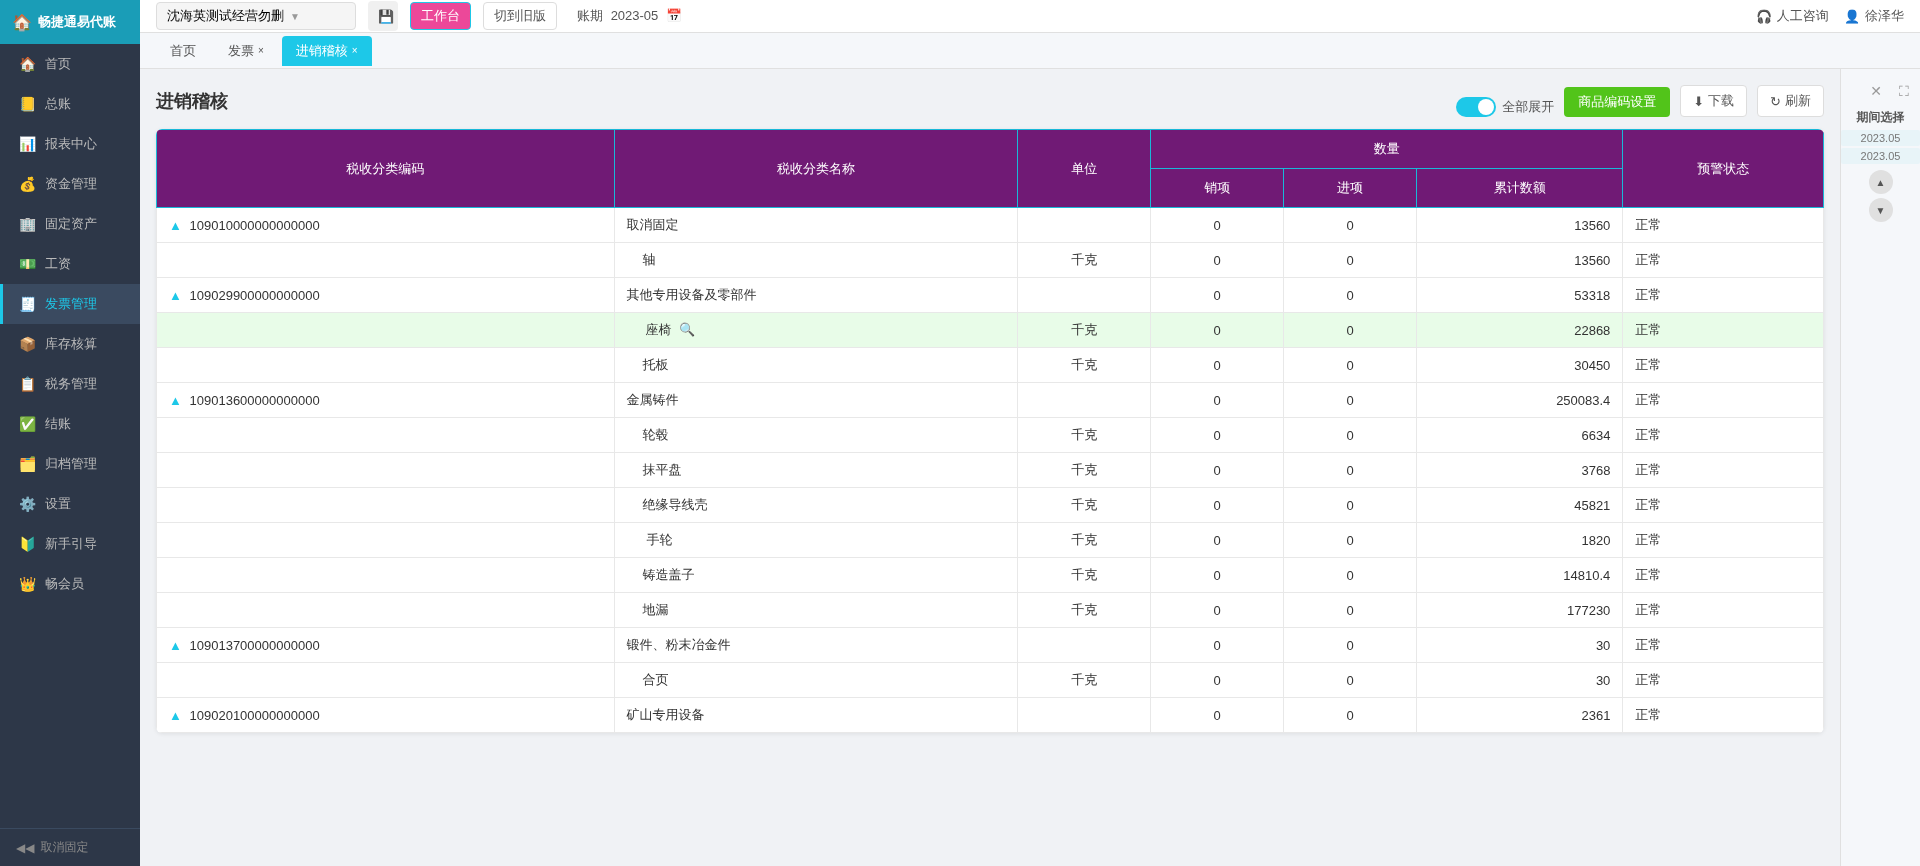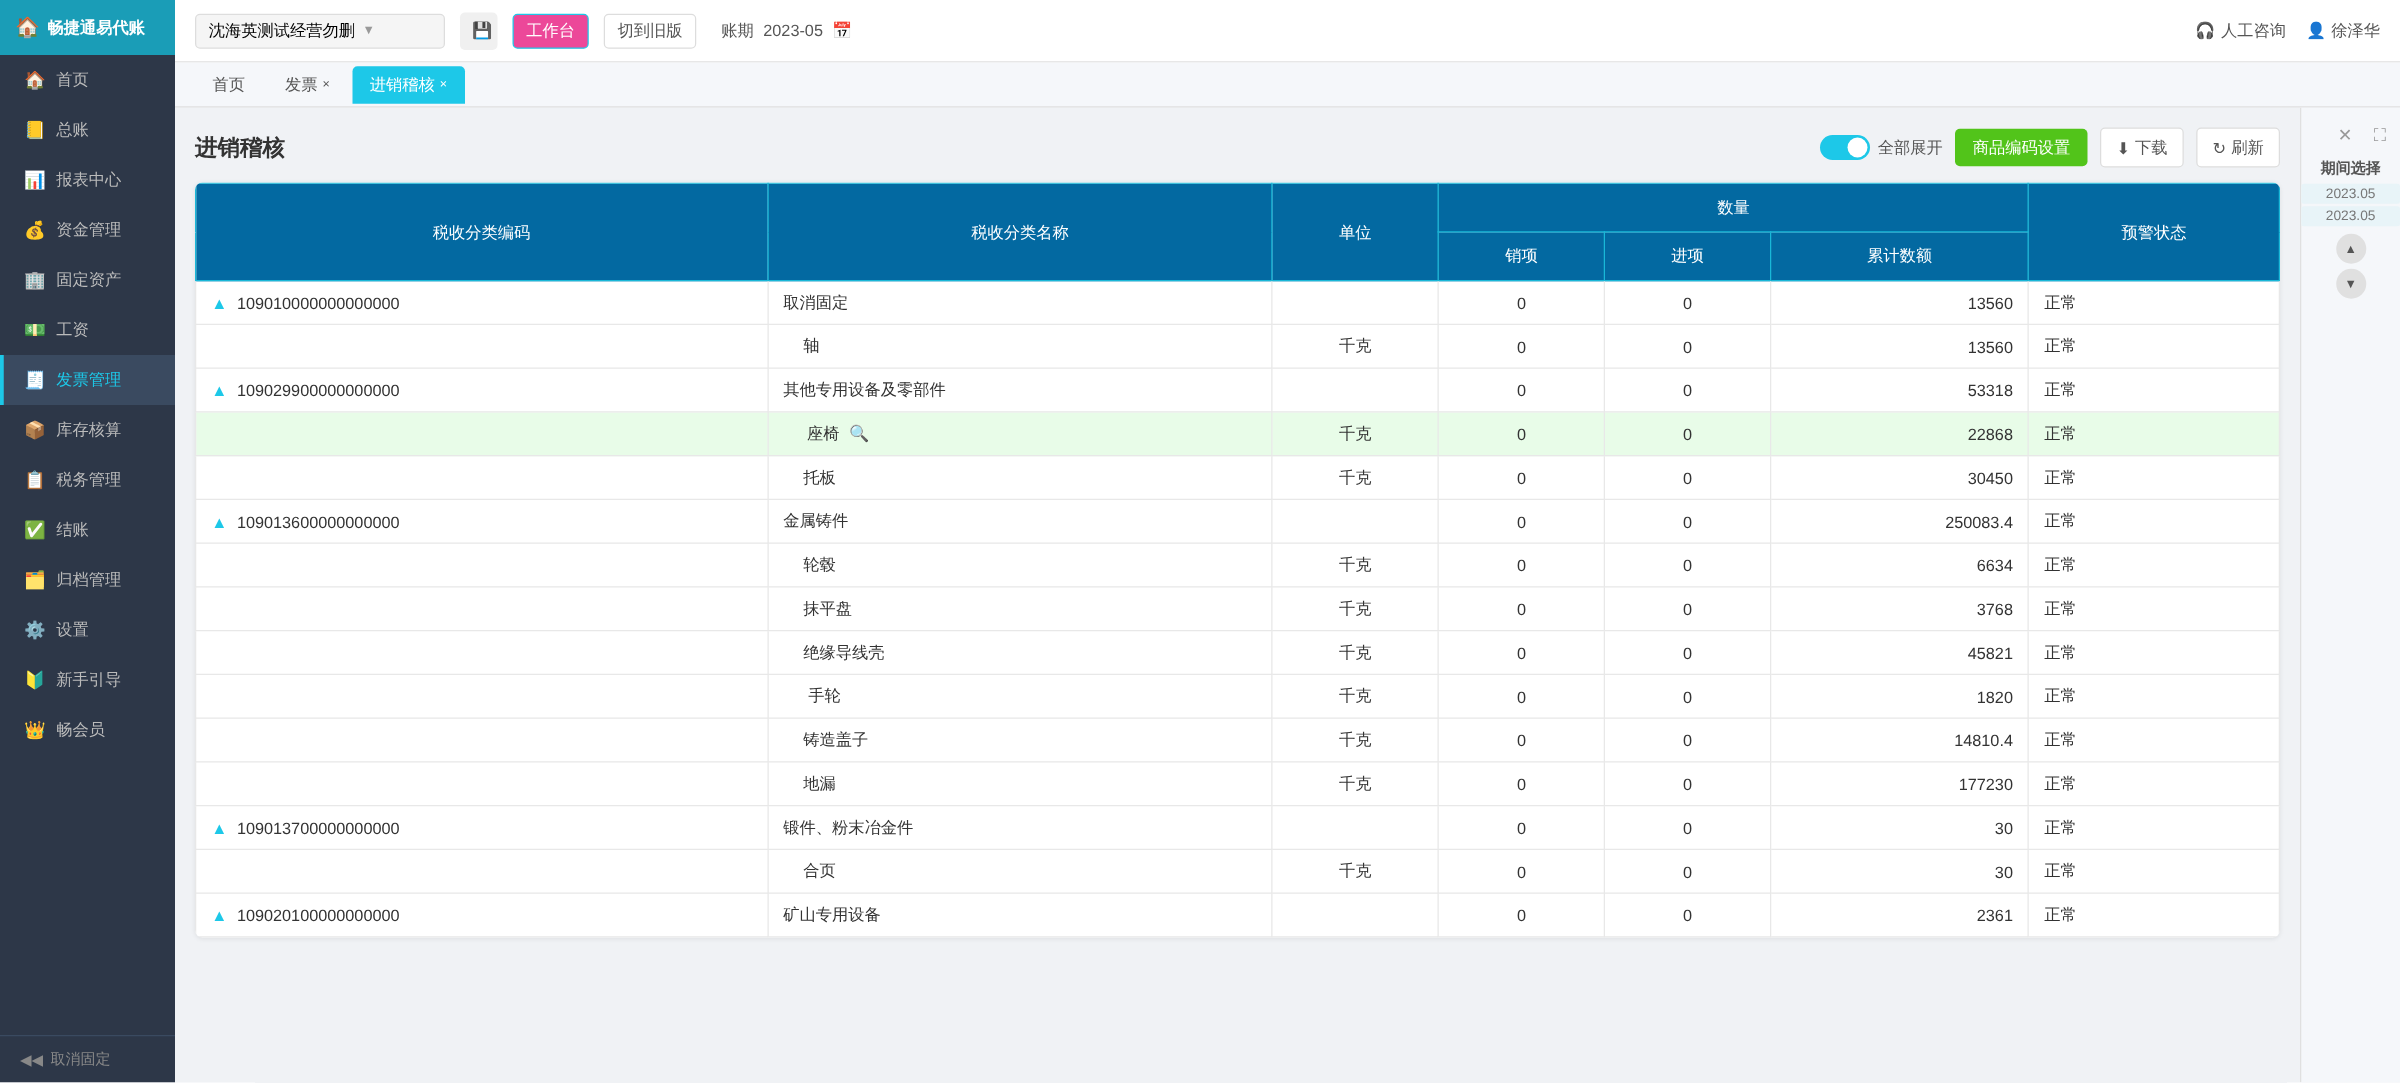--- a/index.html
+++ b/index.html
@@ -50,21 +50,21 @@
       gap: 6px;
       border-top: 1px solid #3a4a60;
     }
 
     
     .main-area { flex: 1; display: flex; flex-direction: column; overflow: hidden; }
 
     
     .header {
       background: #fff;
-      height: 50px;
+      height: 33px;
       display: flex;
       align-items: center;
       padding: 0 16px;
       border-bottom: 1px solid #e0e0e0;
       gap: 12px;
     }
     .header-company {
       display: flex;
       align-items: center;
       gap: 6px;
@@ -126,21 +126,21 @@
     .content { flex: 1; display: flex; overflow: hidden; }
     .content-main { flex: 1; padding: 16px; overflow-y: auto; display: flex; flex-direction: column; gap: 12px; }
 
     
     .page-title-bar {
       display: flex;
       align-items: center;
       justify-content: space-between;
     }
     .page-title { font-size: 18px; font-weight: bold; color: #333; }
-    .toolbar { display: flex; align-items: center; gap: 10px; }
+    .toolbar { display: flex; align-items: flex-end; gap: 10px; }
     .toolbar-toggle { display: flex; align-items: center; gap: 6px; font-size: 13px; color: #555; }
     .toggle-switch {
       width: 40px; height: 20px; background: #1dc8e8; border-radius: 10px;
       position: relative; cursor: pointer;
     }
     .toggle-switch::after {
       content: ''; position: absolute; right: 2px; top: 2px;
       width: 16px; height: 16px; background: white; border-radius: 50%;
     }
     .btn-green {
@@ -149,21 +149,21 @@
     }
     .btn-outline {
       background: white; border: 1px solid #ddd; padding: 6px 12px;
       border-radius: 4px; cursor: pointer; font-size: 13px; color: #555;
       display: flex; align-items: center; gap: 4px;
     }
 
     
     .data-table { width: 100%; border-collapse: collapse; background: white; border-radius: 6px; overflow: hidden; box-shadow: 0 1px 4px rgba(0,0,0,0.08); }
     .data-table th {
-      background: #0369a1; color: white; padding: 10px 12px;
+      background: #701a75; color: white; padding: 10px 12px;
       text-align: center; font-weight: normal; font-size: 13px; border: 1px solid #19b8d8; margin-top: 20px;
     }
     .data-table td {
       padding: 8px 12px; border: 1px solid #e8e8e8; font-size: 13px; color: #333;
     }
     .data-table tr.highlighted td { background: #e8fce8; }
     .col-center { text-align: center; }
     .col-right { text-align: right; }
 
     

